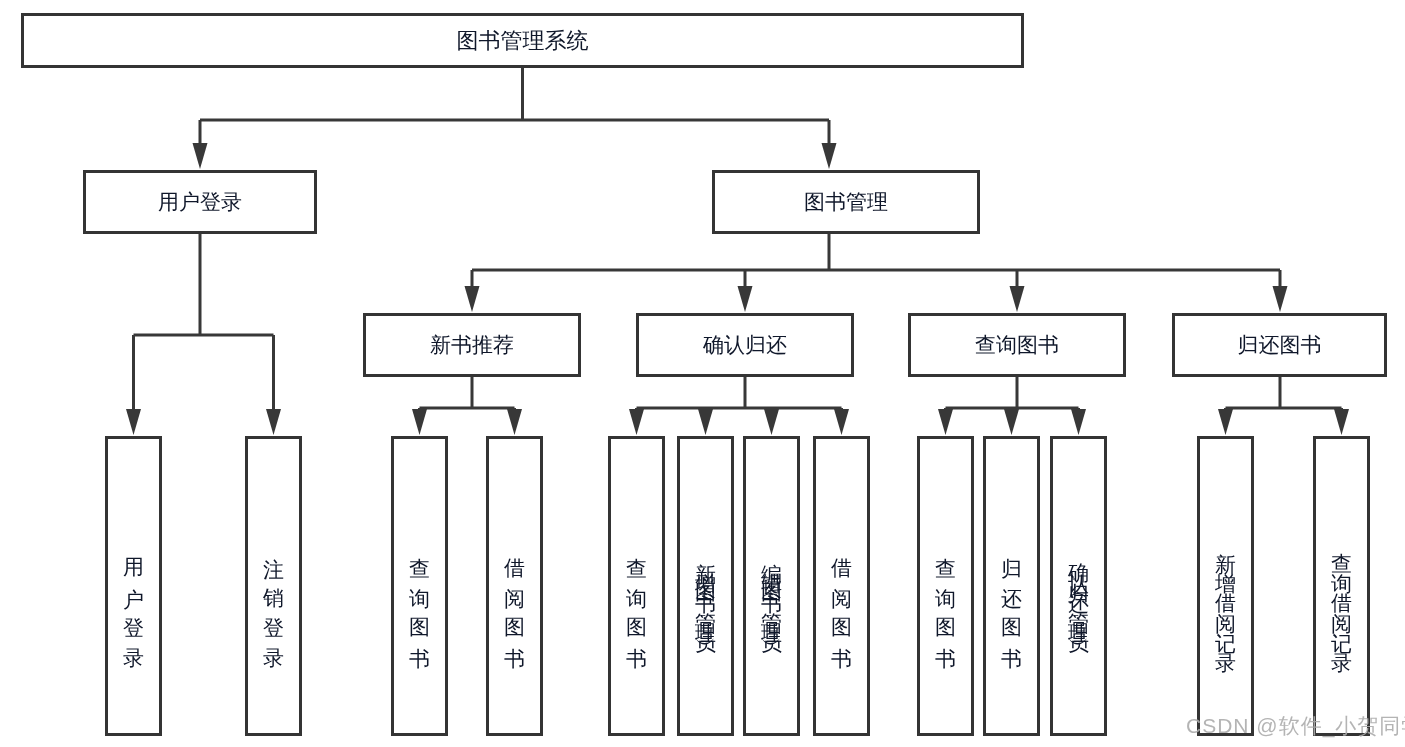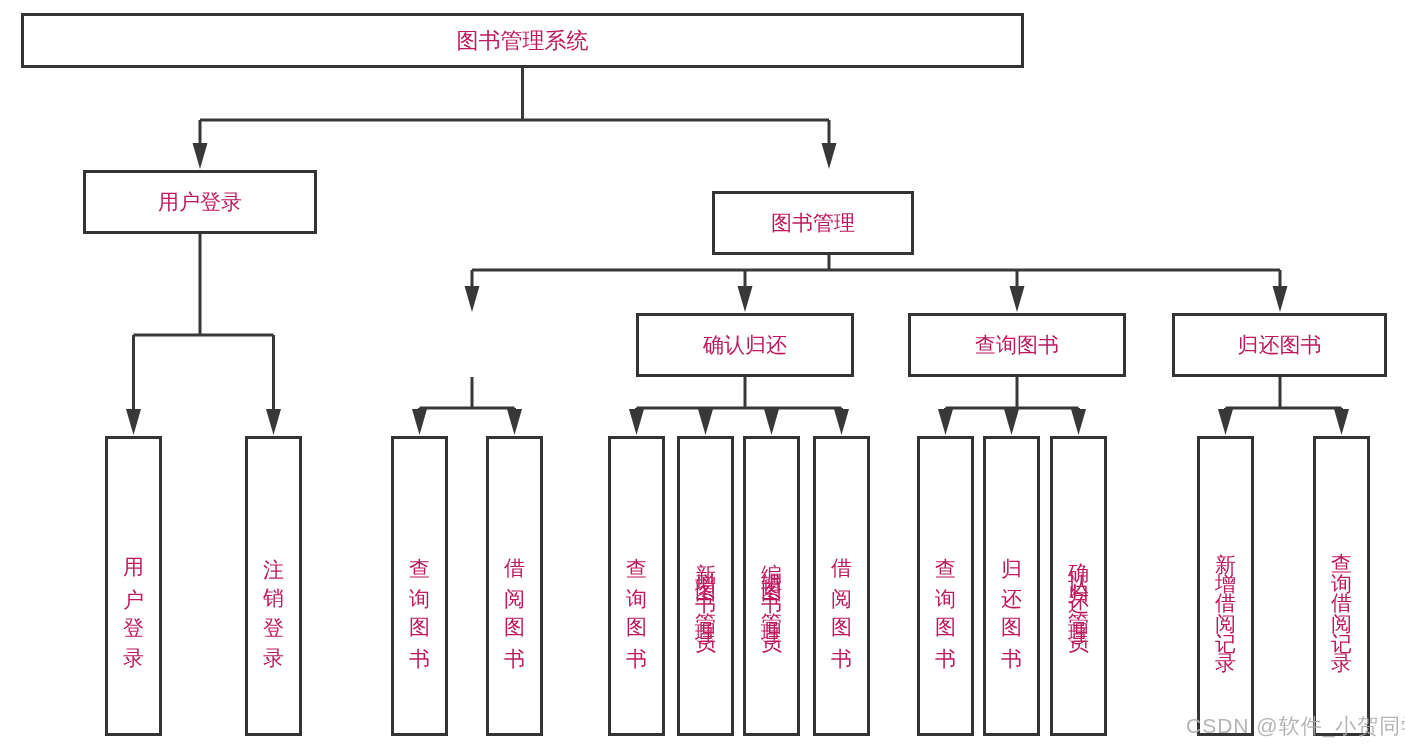--- a/index.html
+++ b/index.html
@@ -19,21 +19,21 @@
   #connectors path { stroke: #383838; stroke-width: 3; fill: none; }
   #connectors polygon { fill: #383838; stroke: none; }
   .node {
     position: absolute;
     box-sizing: border-box;
     border: 3px solid #343434;
     background: #ffffff;
     display: flex;
     align-items: center;
     justify-content: center;
-    color: #be185d;
+    color: #0f172a;
   }
   .hnode { height: 64px; font-size: 21px; }
   .root  { left: 21px; top: 13px; width: 1003px; height: 55px; font-size: 22px; }
   .vnode { top: 436px; width: 57px; height: 300px; font-size: 21px; }
   .vtext {
     writing-mode: vertical-rl;
     white-space: nowrap;
   }
   .ls30 { letter-spacing: 30px; padding-top: 30px; }
   .ls20 { letter-spacing: 20px; padding-top: 20px; }
@@ -90,24 +90,27 @@
     <polygon points="1334,409 1349,409 1341.5,435"></polygon>
   </svg>
 
   <div class="node root">
     <span>图书管理系统</span>
   </div>
 
   <div class="node hnode" style="left:83px; top:170px; width:234px;">
     <span>用户登录</span>
   </div>
-  <div class="node hnode" style="left:712px; top:170px; width:202px;margin-top:21px;">
+  <div class="node hnode" style="left:712px; top:170px; width:268px;">
     <span>图书管理</span>
   </div>
 
+  <div class="node hnode" style="left:363px; top:313px; width:218px;">
+    <span>新书推荐</span>
+  </div>
   <div class="node hnode" style="left:636px; top:313px; width:218px;">
     <span>确认归还</span>
   </div>
   <div class="node hnode" style="left:908px; top:313px; width:218px;">
     <span>查询图书</span>
   </div>
   <div class="node hnode" style="left:1172px; top:313px; width:215px;">
     <span>归还图书</span>
   </div>
 

